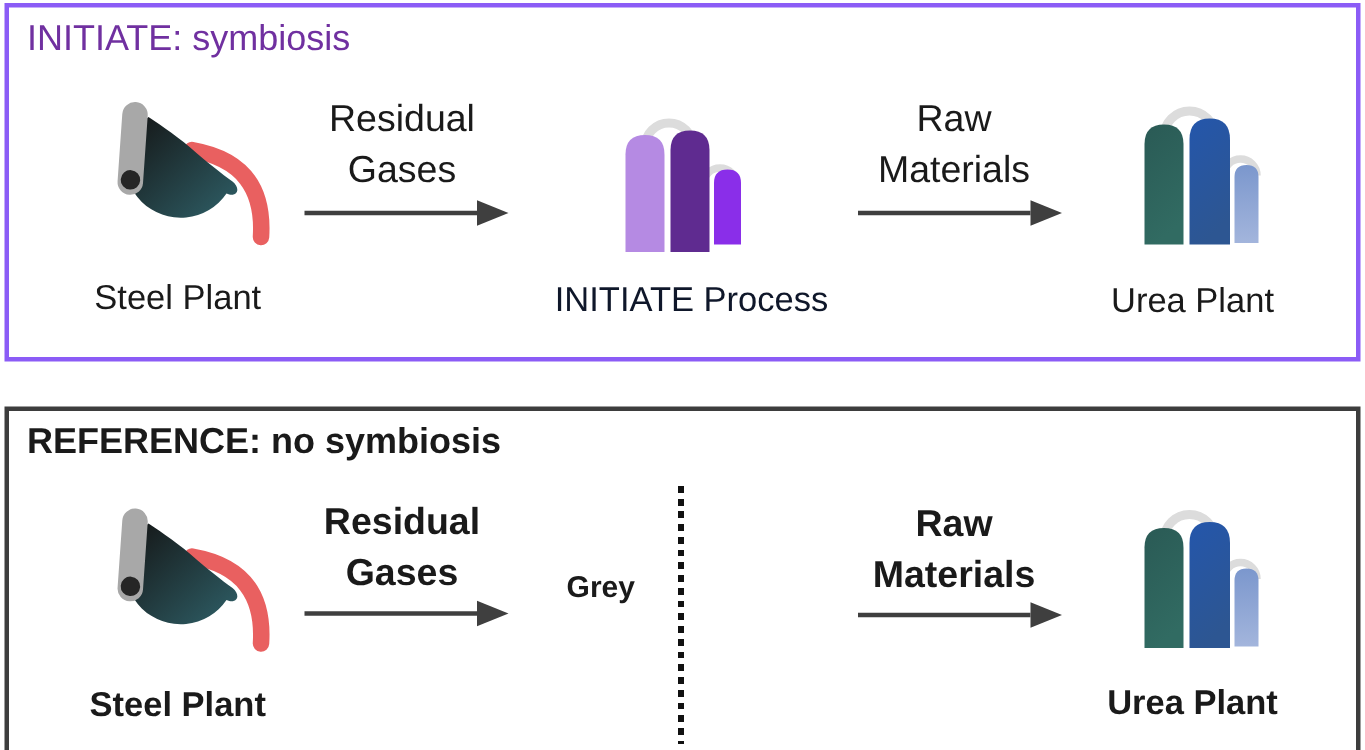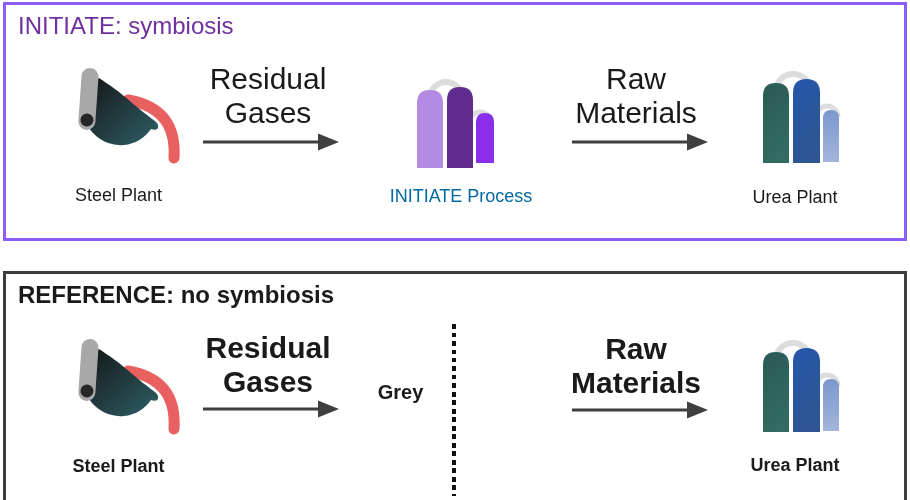--- a/index.html
+++ b/index.html
@@ -7,23 +7,23 @@
     position:relative; width:910px; height:500px; background:#ffffff;
     font-family:"Liberation Sans", sans-serif; color:#1a1a1a; overflow:hidden;
   }
   .panel { position:absolute; box-sizing:border-box; background:#ffffff; }
   .panel-initiate { left:3px; top:2px; width:904px; height:239px; border:3px solid #8b5cf6; }
   .panel-reference { left:3px; top:271px; width:904px; height:242px; border:3px solid #3d3d3d;font-weight:bold; }
   .panel-title { position:absolute; left:12px; top:7px; font-size:24px; white-space:nowrap; }
   .panel-initiate .panel-title { color:#7030a0; }
   .panel-reference .panel-title { color:#1a1a1a; }
   .abs { position:absolute; }
-  .plant-label { position:absolute; font-size:18px; text-align:center; white-space:nowrap; }
-  .flow-label { position:absolute; font-size:30px; line-height:34px; text-align:center; }
-  .purple { color:#0369a1;text-align:center; }
+  .plant-label { position:absolute; font-size:23px; text-align:center; white-space:nowrap; }
+  .flow-label { position:absolute; font-size:25px; line-height:34px; text-align:center; }
+  .purple { color:#0f172a;text-align:center; }
   .grey-elec { position:absolute; font-size:20px; line-height:32px; text-align:center; }
   .dotted-divider {
     position:absolute; width:4px;
     background-image:repeating-linear-gradient(to bottom, #111111 0px, #111111 4.5px, transparent 4.5px, transparent 8.5px);
   }
 </style>
 </head>
 <body>
 
 <div class="canvas">

